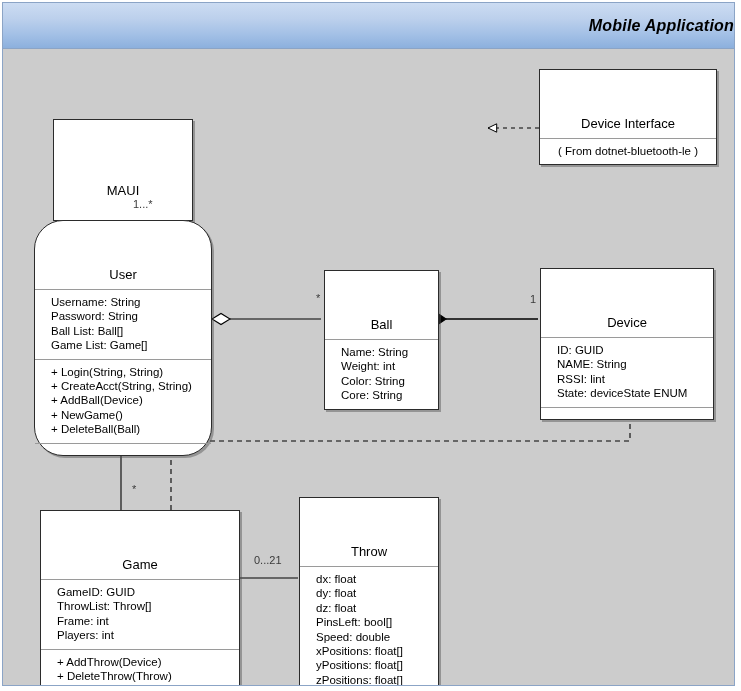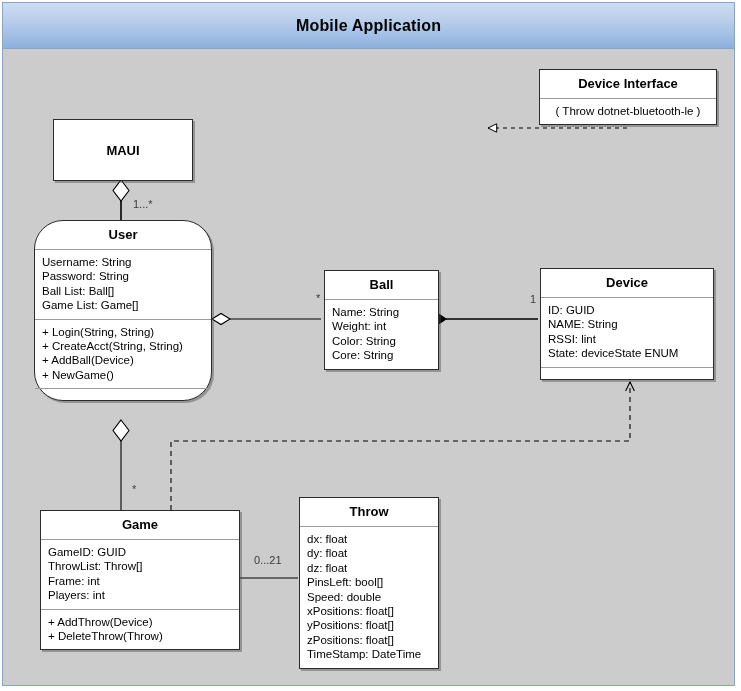--- a/index.html
+++ b/index.html
@@ -23,21 +23,22 @@
     position: absolute;
     left: 2px;
     top: 2px;
     width: 733px;
     height: 47px;
     box-sizing: border-box;
     border: 1px solid #8ba4c6;
     background: linear-gradient(to bottom, #ccdcf2 0%, #bcd0ec 35%, #a3c0e6 70%, #8cb0dd 100%);
     display: flex;
     align-items: center;
-    justify-content: center;
+    justify-content: flex-end;
+    font-style: italic;
   }
   #title-bar .title-text {
     font-size: 16px;
     font-weight: bold;
     color: #000000;
     letter-spacing: 0.2px;
   }
   
   #canvas {
     position: absolute;
@@ -64,34 +65,35 @@
   .uml-box {
     position: absolute;
     box-sizing: border-box;
     background: #ffffff;
     border: 1px solid #2b2b2b;
     box-shadow: 2px 2px 0 rgba(80,80,80,0.45);
   }
   .uml-name {
     text-align: center;
     font-size: 13px;
-    font-weight: bold;
+    font-weight: normal;
     color: #000000;
     padding: 6px 4px 7px 4px;
+    margin-top: 40px;
   }
   .uml-sub {
     text-align: center;
     font-size: 11.5px;
     color: #000000;
     padding: 6px 4px 7px 4px;
     border-top: 1px solid #9a9a9a;
   }
   .uml-compartment {
     border-top: 1px solid #9a9a9a;
-    padding: 5px 7px 6px 7px;
+    padding: 5px 7px 6px 16px;
   }
   .uml-compartment .line {
     font-size: 11.5px;
     line-height: 14.4px;
     color: #000000;
     white-space: pre;
   }
   .uml-empty {
     height: 0;
   }
@@ -158,36 +160,37 @@
         <path d="M168,461 L168,392 L627,392 L627,333" fill="none" stroke="#000000" stroke-width="1.1" stroke-dasharray="5,4" marker-end="url(#open-arrow)"></path>
       </g>
     </svg>
 
     <div class="uml-box" style="left:50px; top:70px; width:140px;">
       <div class="uml-name" style="padding:23px 4px 22px 4px;">MAUI</div>
     </div>
 
     <div class="uml-box" style="left:536px; top:20px; width:178px;">
       <div class="uml-name">Device Interface</div>
-      <div class="uml-sub">( Throw dotnet-bluetooth-le )</div>
+      <div class="uml-sub">( From dotnet-bluetooth-le )</div>
     </div>
 
     <div class="uml-box" style="left:31px; top:171px; width:178px;border-radius:29px;">
       <div class="uml-name">User</div>
       <div class="uml-compartment">
         <div class="line">Username: String</div>
         <div class="line">Password: String</div>
         <div class="line">Ball List: Ball[]</div>
         <div class="line">Game List: Game[]</div>
       </div>
       <div class="uml-compartment">
         <div class="line">+ Login(String, String)</div>
         <div class="line">+ CreateAcct(String, String)</div>
         <div class="line">+ AddBall(Device)</div>
         <div class="line">+ NewGame()</div>
+        <div class="line">+ DeleteBall(Ball)</div>
       </div>
       <div class="uml-compartment uml-empty"></div>
     </div>
 
     <div class="uml-box" style="left:321px; top:221px; width:115px;">
       <div class="uml-name">Ball</div>
       <div class="uml-compartment">
         <div class="line">Name: String</div>
         <div class="line">Weight: int</div>
         <div class="line">Color: String</div>

